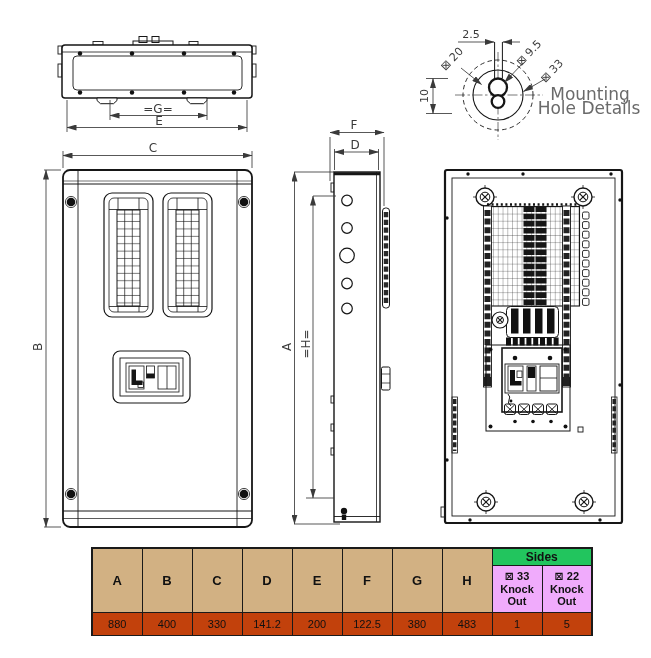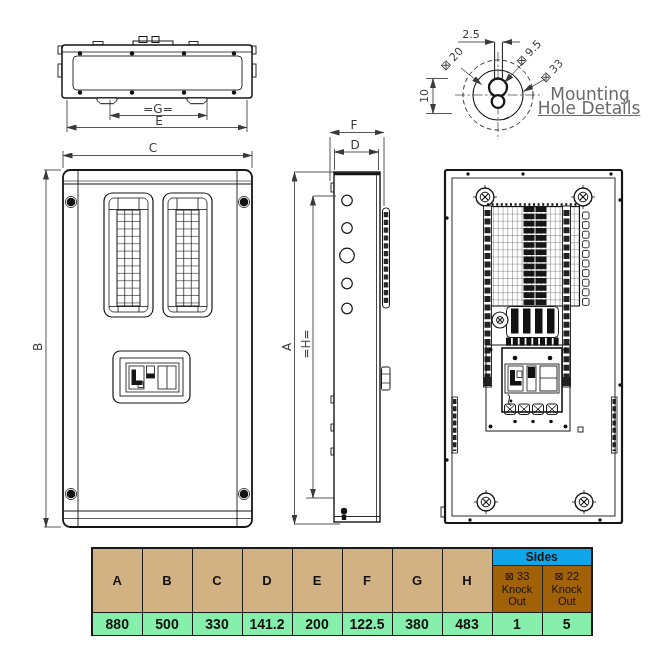--- a/index.html
+++ b/index.html
@@ -10,24 +10,24 @@
        white-space:nowrap;transform:translate(-50%,-50%);}
   .sm{font-size:11px;}
   .rot90{transform:translate(-50%,-50%) rotate(-90deg);}
   .rot45{transform:translate(-50%,-50%) rotate(-46deg);}
   .cap{font-size:17px;color:#6a6a6a;}
   table.dim{position:absolute;left:91px;top:547px;width:500px;border-collapse:collapse;
             table-layout:fixed;border:2px solid #1a1a1a;border-bottom:1px solid #8a8a8a;
             font-family:"Liberation Sans","DejaVu Sans",sans-serif;}
   table.dim th,table.dim td{border:1px solid #1a1a1a;text-align:center;padding:0;}
   th.letter{height:63px;font-size:13px;font-weight:bold;background:#d2b183;color:#111;}
-  th.sides{height:16px;font-size:12px;font-weight:bold;background:#0ea5e9;color:#111;}
-  th.knock{font-size:11px;font-weight:normal;line-height:1.18;background:#a16207;color:#111;
+  th.sides{height:16px;font-size:12px;font-weight:bold;background:#22c55e;color:#111;}
+  th.knock{font-size:11px;font-weight:bold;line-height:1.18;background:#f0abfc;color:#111;
            vertical-align:middle;padding:1px;}
-  td.val{height:22px;font-size:14px;background:#86efac;color:#111;font-weight:bold;}
+  td.val{height:22px;font-size:11px;background:#c2410c;color:#111;font-weight:normal;}
 </style>
 </head>
 <body>
 
 <div id="sheet">
 
 <svg width="651" height="658" viewBox="0 0 651 658">
   <defs>
     <marker id="arr" viewBox="0 0 10 6" refX="9.5" refY="3" markerWidth="10" markerHeight="6" orient="auto-start-reverse" markerUnits="userSpaceOnUse">
       <path d="M0,0 L10,3 L0,6 Z" fill="#3a3a3a"></path>
@@ -334,21 +334,21 @@
 <div class="lbl" style="left:355px;top:145px;">D</div>
 <div class="lbl rot90" style="left:287px;top:347px;">A</div>
 <div class="lbl rot90" style="left:306px;top:344px;">=H=</div>
 
 <div class="lbl sm" style="left:471px;top:34px;">2.5</div>
 <div class="lbl sm rot45" style="left:529px;top:53px;">⊠ 9.5</div>
 <div class="lbl sm rot45" style="left:452px;top:59px;">⊠ 20</div>
 <div class="lbl sm rot45" style="left:552px;top:71px;">⊠ 33</div>
 <div class="lbl sm rot90" style="left:424px;top:96px;">10</div>
 <div class="lbl cap" style="left:590px;top:94px;">Mounting</div>
-<div class="lbl cap" style="left:589px;top:108px;text-decoration:underline;">Hole Details</div>
+<div class="lbl cap" style="left:589px;top:108px;">Hole Details</div>
 
 <table class="dim">
   <colgroup>
     <col style="width:50px">
         <col style="width:50px">
         <col style="width:50px">
         <col style="width:50px">
     <col style="width:50px">
         <col style="width:50px">
         <col style="width:50px">
@@ -367,21 +367,21 @@
     <th class="letter" rowspan="2">G</th>
     <th class="letter" rowspan="2">H</th>
     <th class="sides" colspan="2">Sides</th>
   </tr>
   <tr>
     <th class="knock">⊠ 33 Knock Out</th>
     <th class="knock">⊠ 22 Knock Out</th>
   </tr>
   <tr>
     <td class="val">880</td>
-    <td class="val">500</td>
+    <td class="val">400</td>
     <td class="val">330</td>
     <td class="val">141.2</td>
     <td class="val">200</td>
     <td class="val">122.5</td>
     <td class="val">380</td>
     <td class="val">483</td>
     <td class="val">1</td>
     <td class="val">5</td>
   </tr>
 </tbody>

